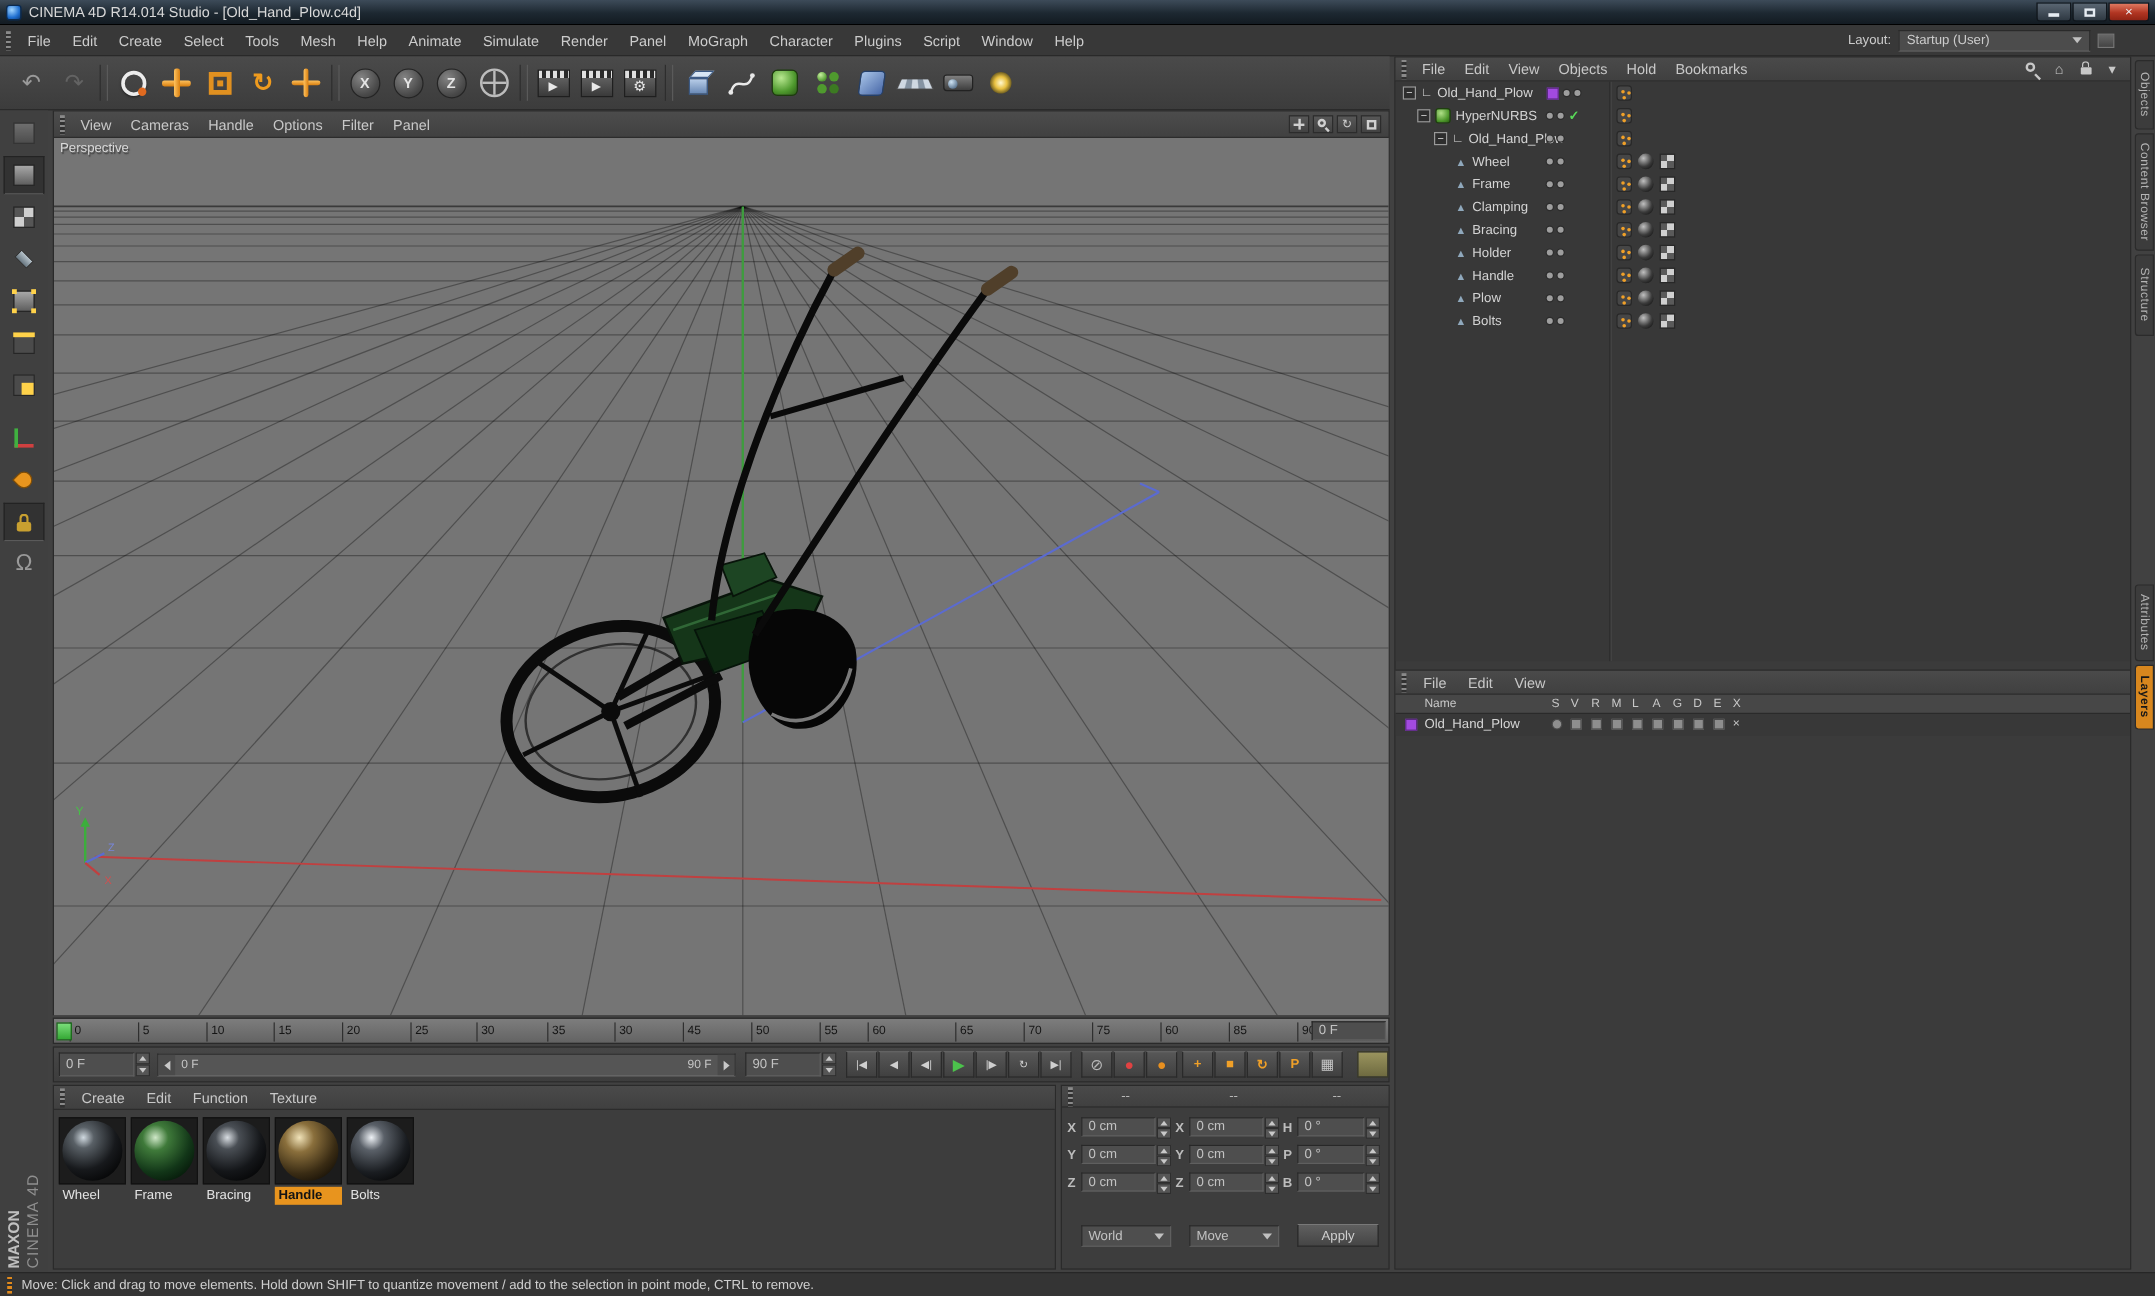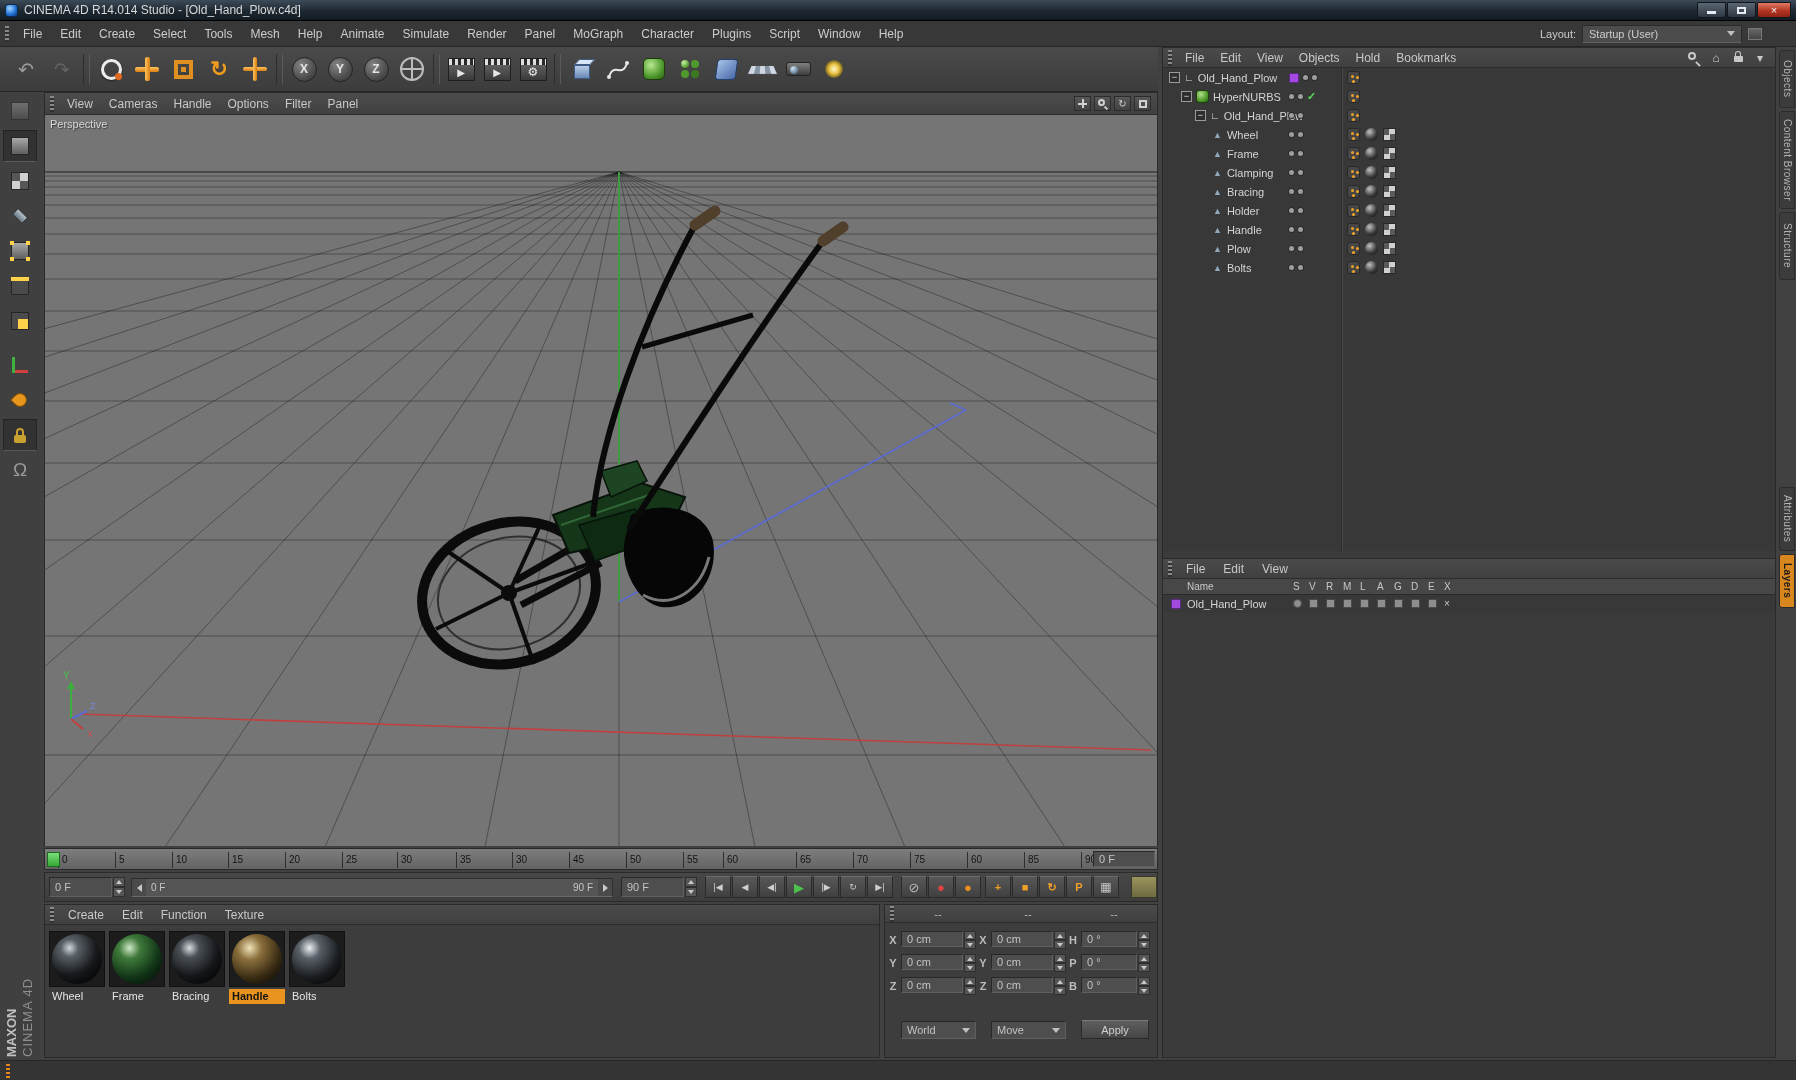--- a/index.html
+++ b/index.html
@@ -1042,18 +1042,19 @@
   <div id="side-tabs">
     <div class="side-tab" style="top:3px;height:58px">Objects</div>
     <div class="side-tab" style="top:64px;height:98px">Content Browser</div>
     <div class="side-tab" style="top:165px;height:68px">Structure</div>
     <div class="side-tab" style="top:440px;height:64px">Attributes</div>
     <div class="side-tab active" style="top:507px;height:54px">Layers</div>
   </div>
 
   <div id="statusbar">
     <span class="ogrip"></span>
+    <span>Move: Click and drag to move elements. Hold down SHIFT to quantize movement / add to the selection in point mode, CTRL to remove.</span>
   </div>
 
   <div class="vtext" id="maxon">MAXON</div>
   <div class="vtext" id="c4dtext">CINEMA 4D</div>
 
 </div>
 
 </body></html>

